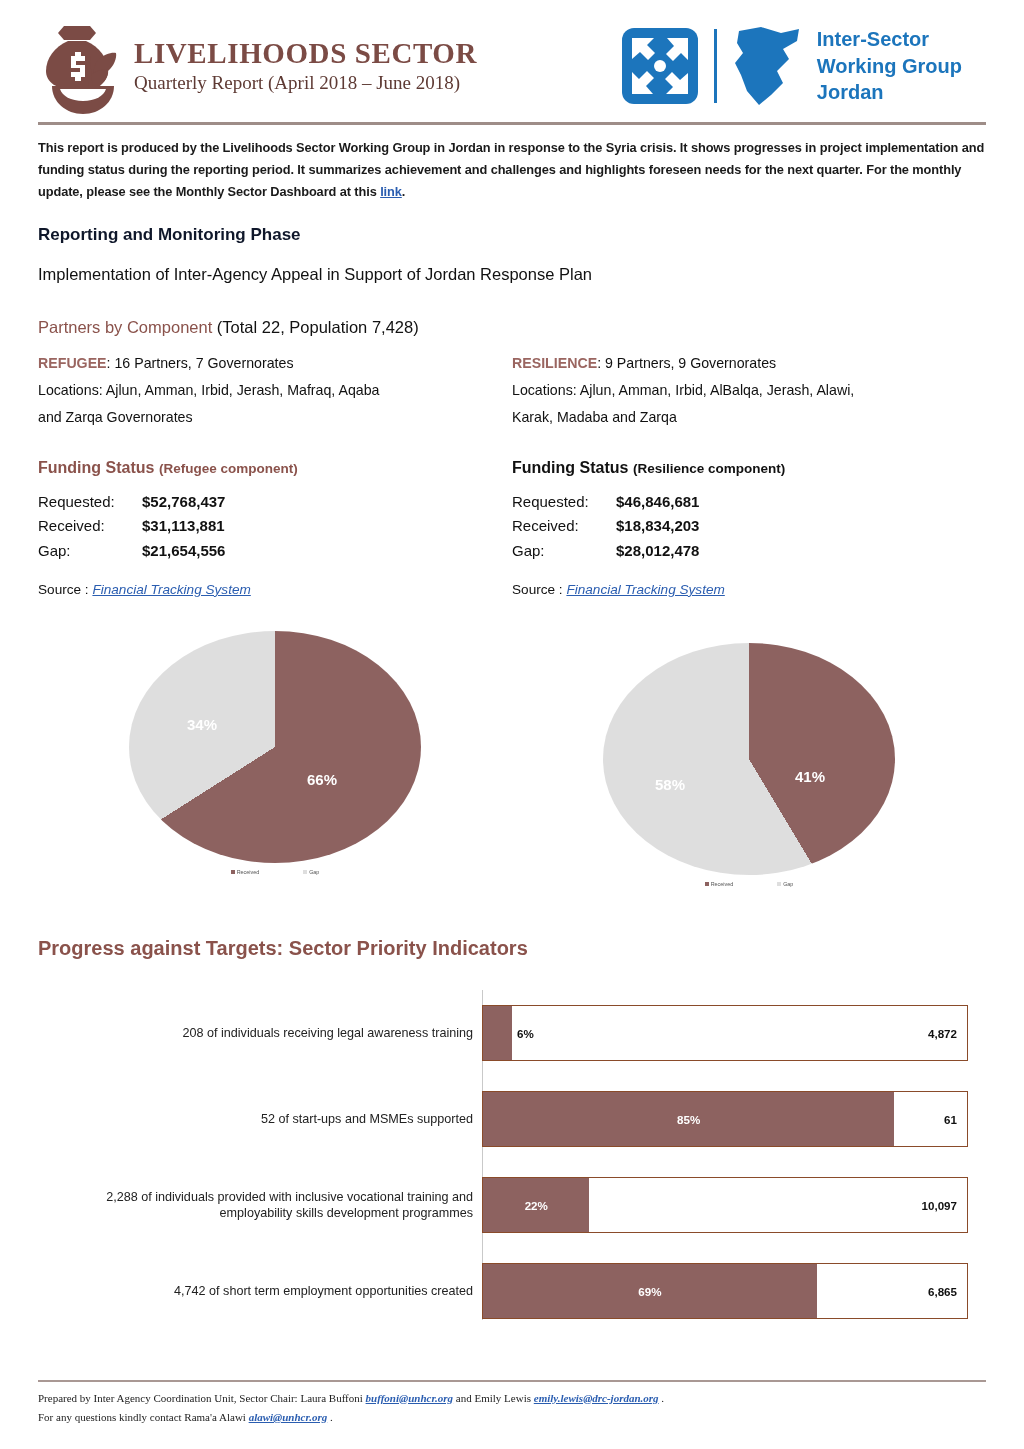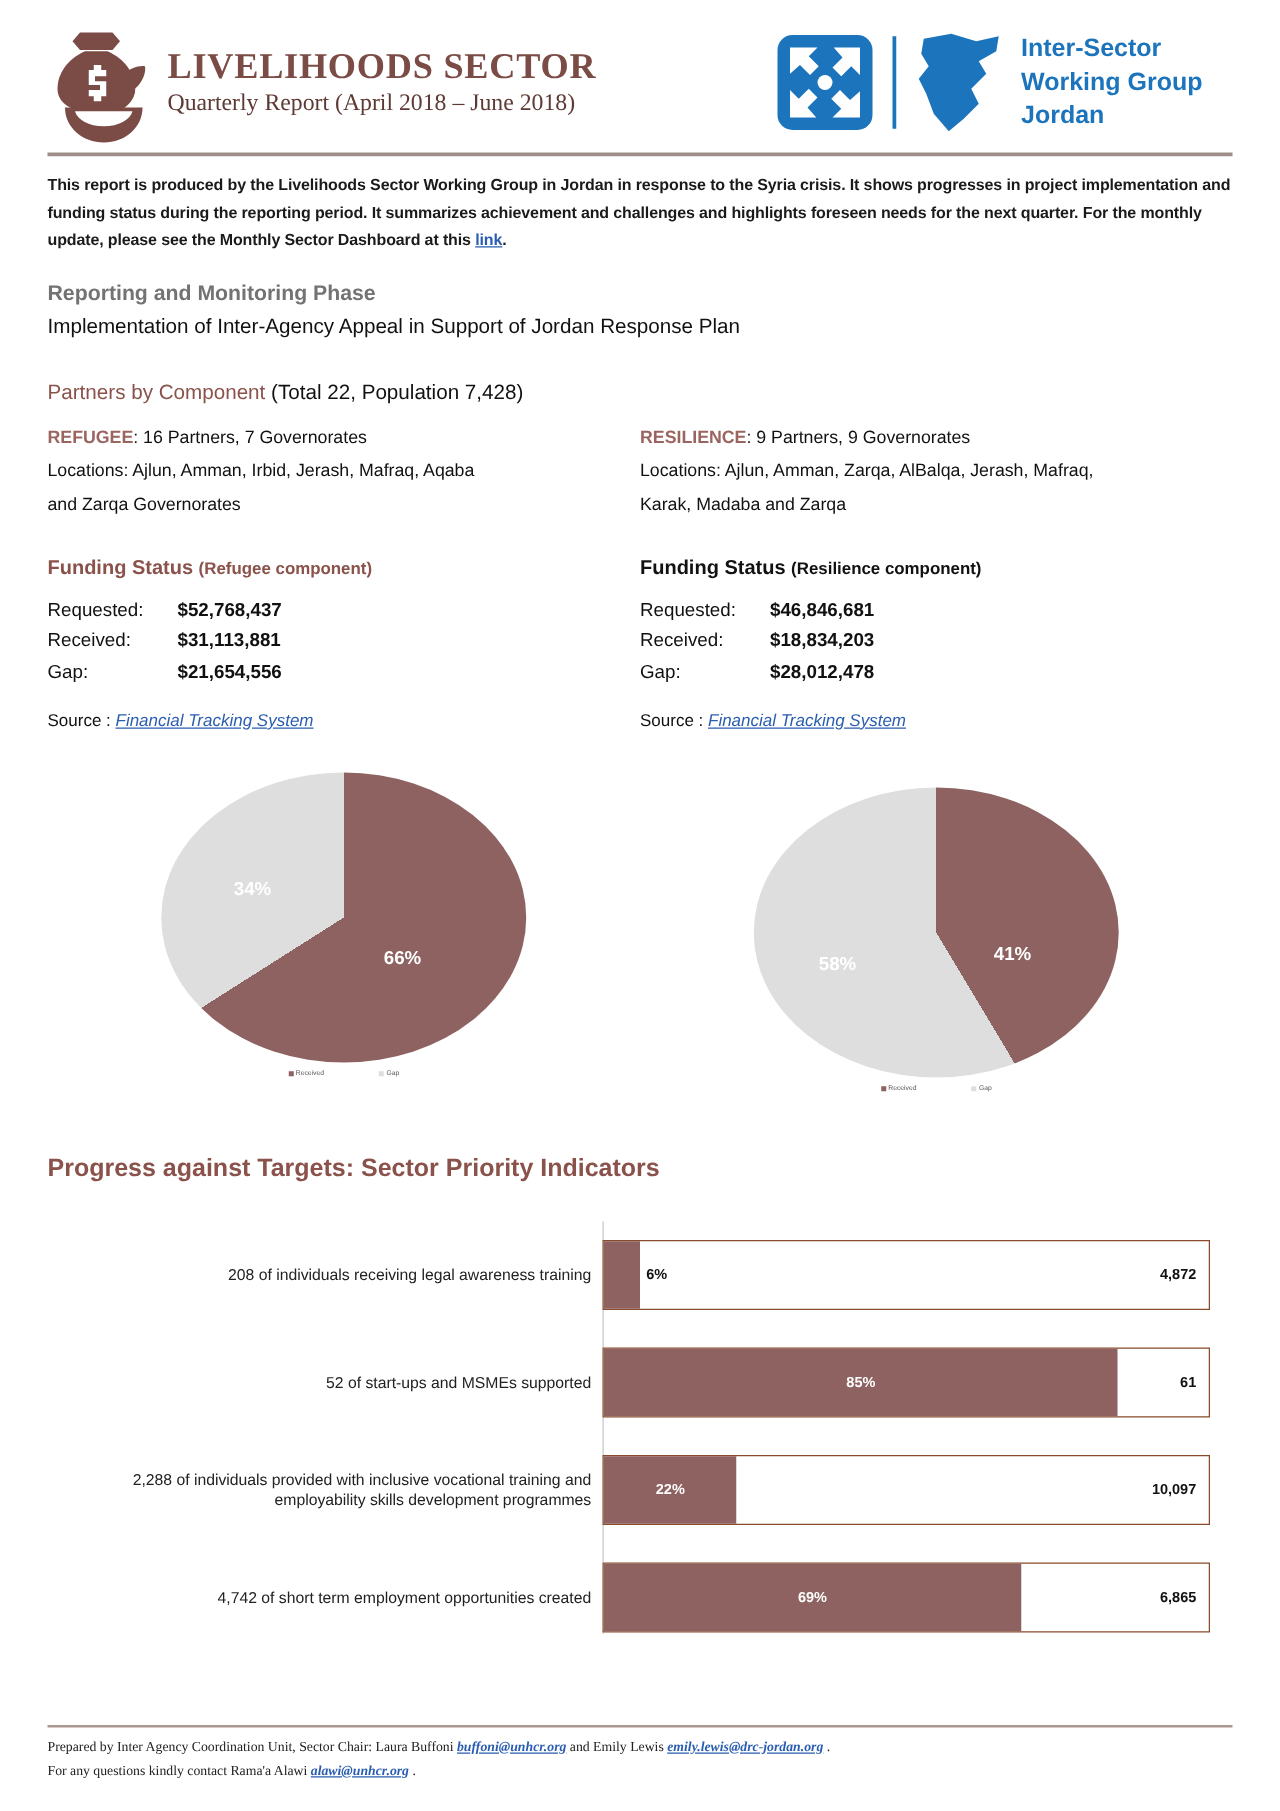--- a/index.html
+++ b/index.html
@@ -35,22 +35,22 @@
 
   .rule { height:3px; background:#9E8D88; margin:4px 0 0 0; }
 
   
   .intro {
     font-size:12.8px; font-weight:bold; line-height:1.72;
     color:#1a1a1a; padding-top:12px; letter-spacing:-0.1px;
   }
   .intro a { color:#2A5DB0; }
 
-  .phase-h { font-size:17px; font-weight:bold; margin-top:22px; color:#737373; }
-  .phase-s { font-size:16.5px; margin-top:7px; color:#111; }
+  .phase-h { font-size:17px; font-weight:bold; margin-top:22px; color:#0f172a; }
+  .phase-s { font-size:16.5px; margin-top:20px; color:#111; }
 
   
   .sec-title { font-size:16.5px; font-weight:normal; color:#8A524B; margin-top:34px; }
   .sec-title .plain { color:#111; }
 
   .two-col { display:flex; margin-top:13px; }
   .col { width:50%; padding-right:24px; }
   .comp-label { color:#9A6560; font-weight:bold; font-size:14.2px; }
   .comp-line { font-size:14.2px; line-height:1.9; color:#111; }
 
@@ -175,21 +175,21 @@
       <div class="comp-line">
         <span class="comp-label">REFUGEE</span><span>: 16 Partners, 7 Governorates</span>
       </div>
       <div class="comp-line">Locations: Ajlun, Amman, Irbid, Jerash, Mafraq, Aqaba</div>
       <div class="comp-line">and Zarqa Governorates</div>
     </div>
     <div class="col">
       <div class="comp-line">
         <span class="comp-label">RESILIENCE</span><span>: 9 Partners, 9 Governorates</span>
       </div>
-      <div class="comp-line">Locations: Ajlun, Amman, Zarqa, AlBalqa, Jerash, Mafraq,</div>
+      <div class="comp-line">Locations: Ajlun, Amman, Irbid, AlBalqa, Jerash, Alawi,</div>
       <div class="comp-line">Karak, Madaba and Zarqa</div>
     </div>
   </div>
 
   <div class="fund-wrap">
     <div class="col">
       <div class="fund-h ref">
         <span>Funding Status</span>
         <span class="small">(Refugee component)</span>
       </div>

